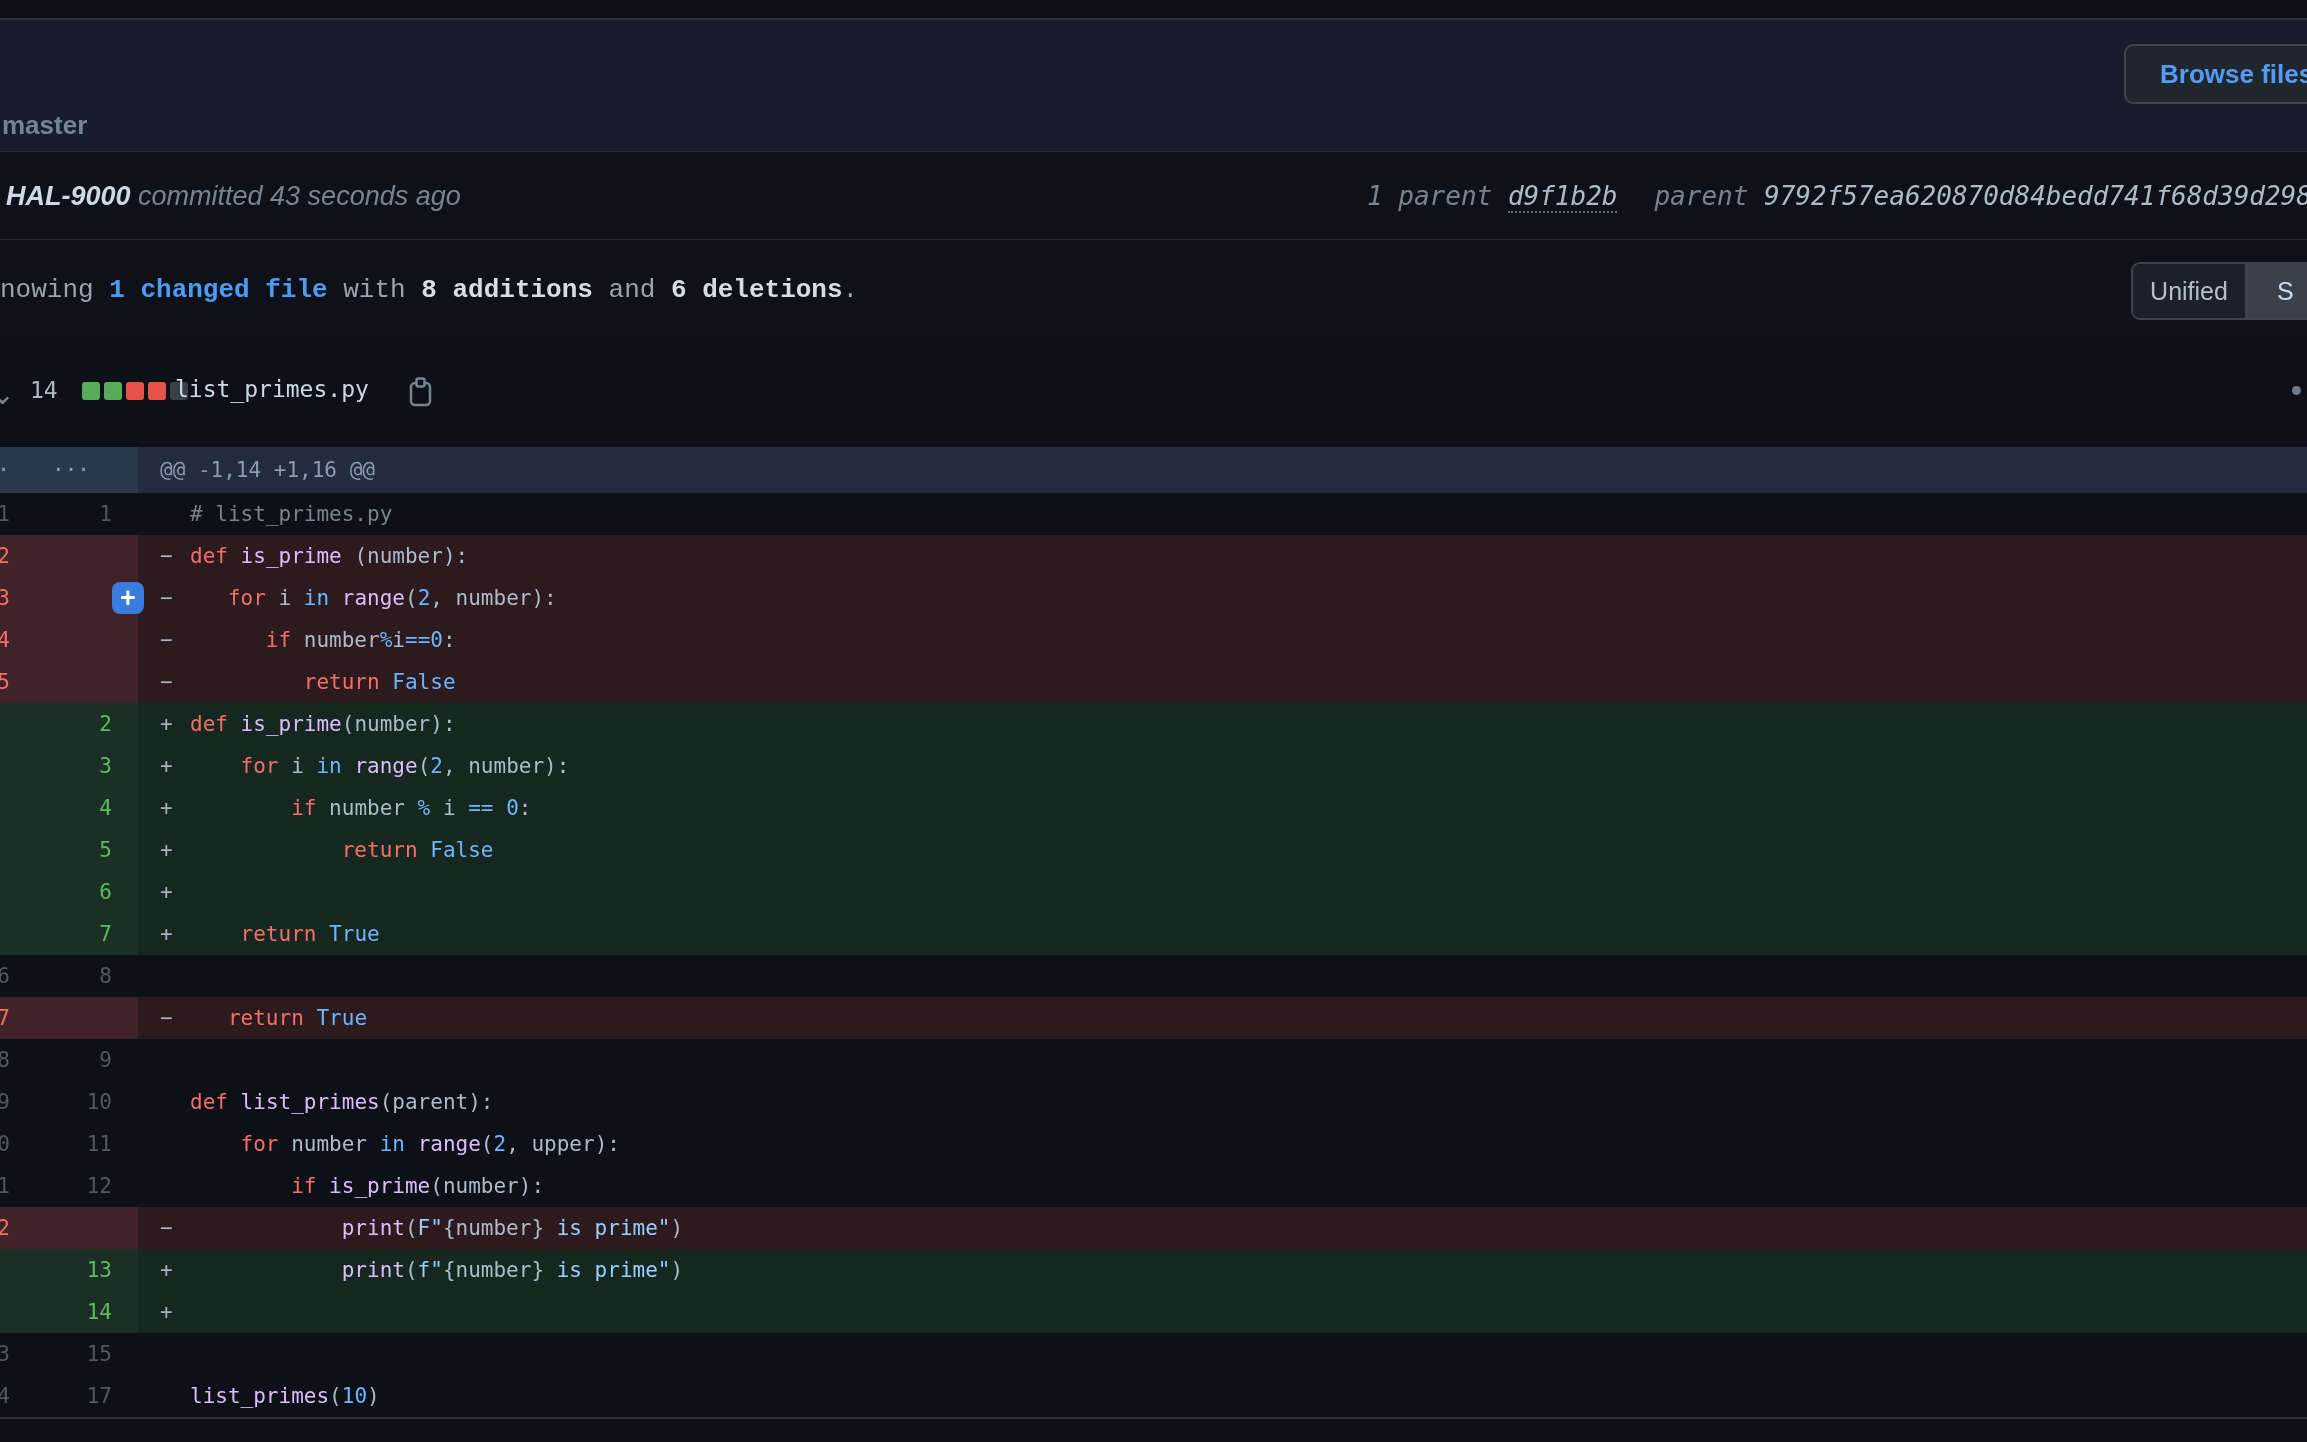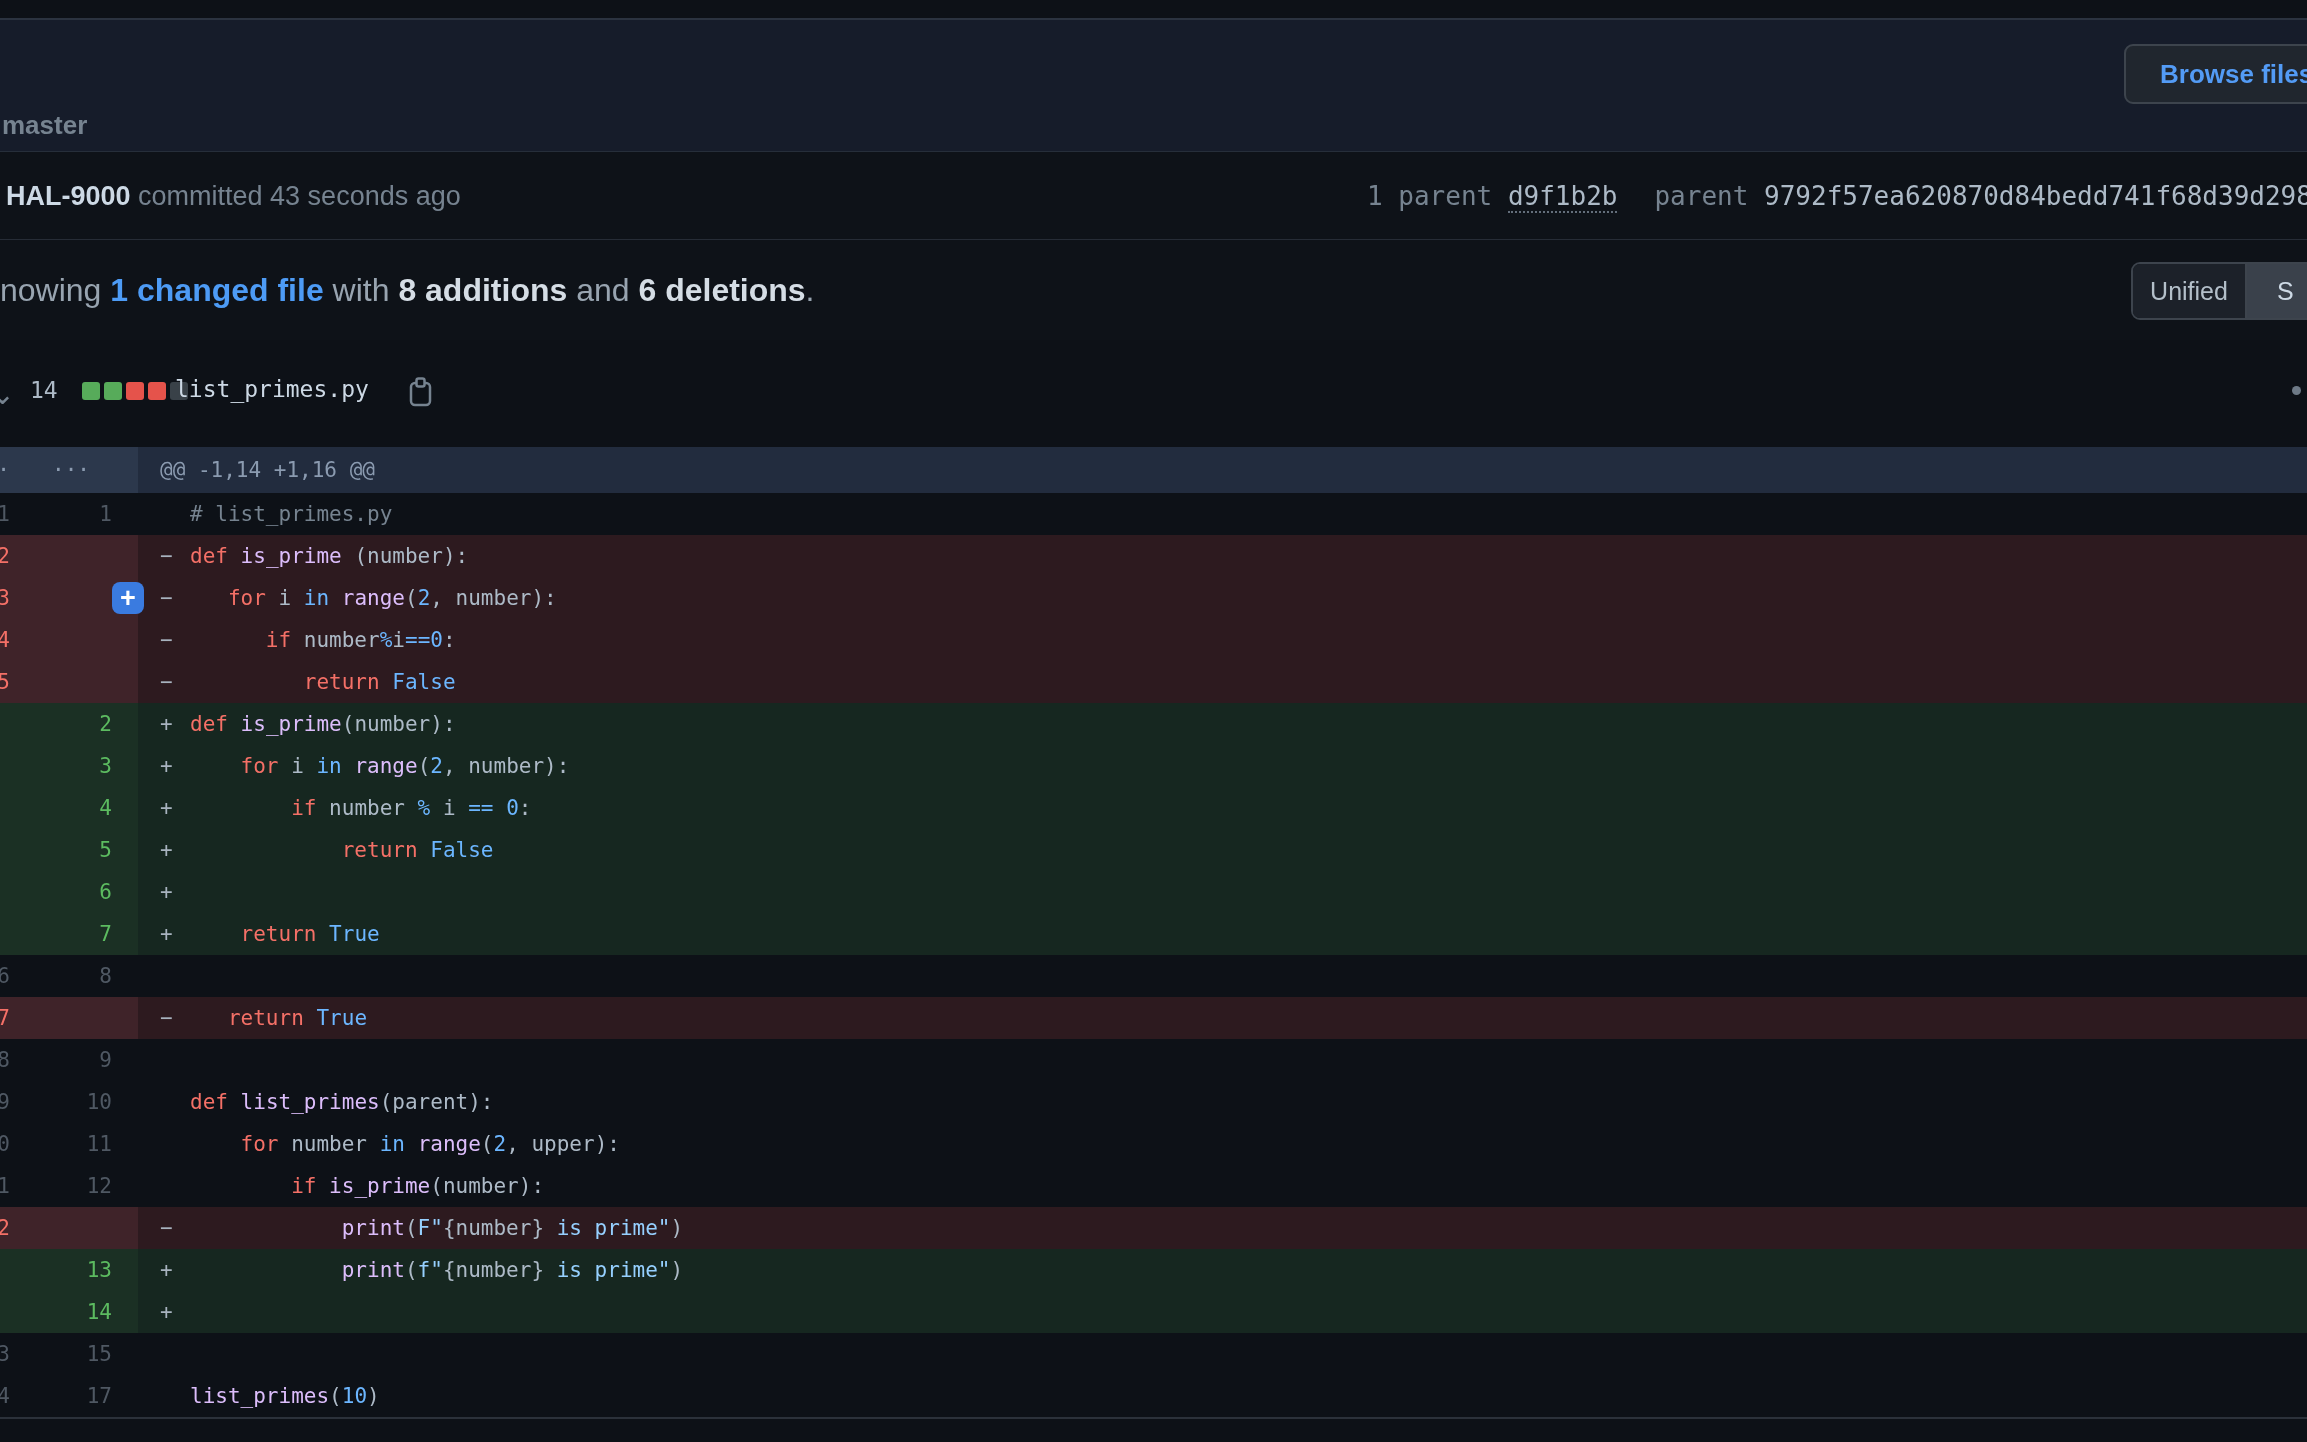--- a/index.html
+++ b/index.html
@@ -39,20 +39,21 @@
     font-family:"Liberation Sans", sans-serif;
     text-align:left; padding-left:34px;
     cursor:pointer;
   }
 
   
   .commit-bar {
     height:88px; position:relative;
     background:#0e1218;
     border-bottom:1px solid #262c36;
+    font-style:italic;
   }
   .author-line {
     position:absolute; left:6px; top:0; line-height:88px;
     font-size:27px; color:#768390; white-space:nowrap;
   }
   .author-line .author { color:#cdd9e5; font-weight:bold; }
   .sha-line {
     position:absolute; left:1367px; top:0; line-height:88px;
     font-size:26px; white-space:nowrap; color:#768390;
   }
@@ -60,21 +61,21 @@
     color:#adbac7; text-decoration:none;
     border-bottom:2px dotted #636e7b; cursor:pointer;
   }
   .sha-line .commit-word { margin-left:37px; }
   .sha-line .full-sha { color:#adbac7; }
 
   
   .summary-bar { height:100px; position:relative; background:#0e1218; }
   .summary-text {
     position:absolute; left:0; top:0; line-height:100px;
-    font-size:32px; color:#98a4b0; white-space:nowrap;
+    font-size:26px; color:#98a4b0; white-space:nowrap;font-family:Liberation Mono, monospace;
   }
   .summary-text .link { color:#4d9bf5; font-weight:bold; text-decoration:none; cursor:pointer; }
   .summary-text b { color:#d5dde5; }
   .view-toggle {
     position:absolute; left:2131px; top:22px; height:58px;
     display:flex; border:2px solid #3d444d; border-radius:9px;
     overflow:hidden; font-size:25px;
   }
   .view-toggle .seg { line-height:54px; cursor:pointer; }
   .seg-unified { width:114px; text-align:center; background:#1c2129; color:#b3bfc9; border-right:2px solid #3d444d; }

